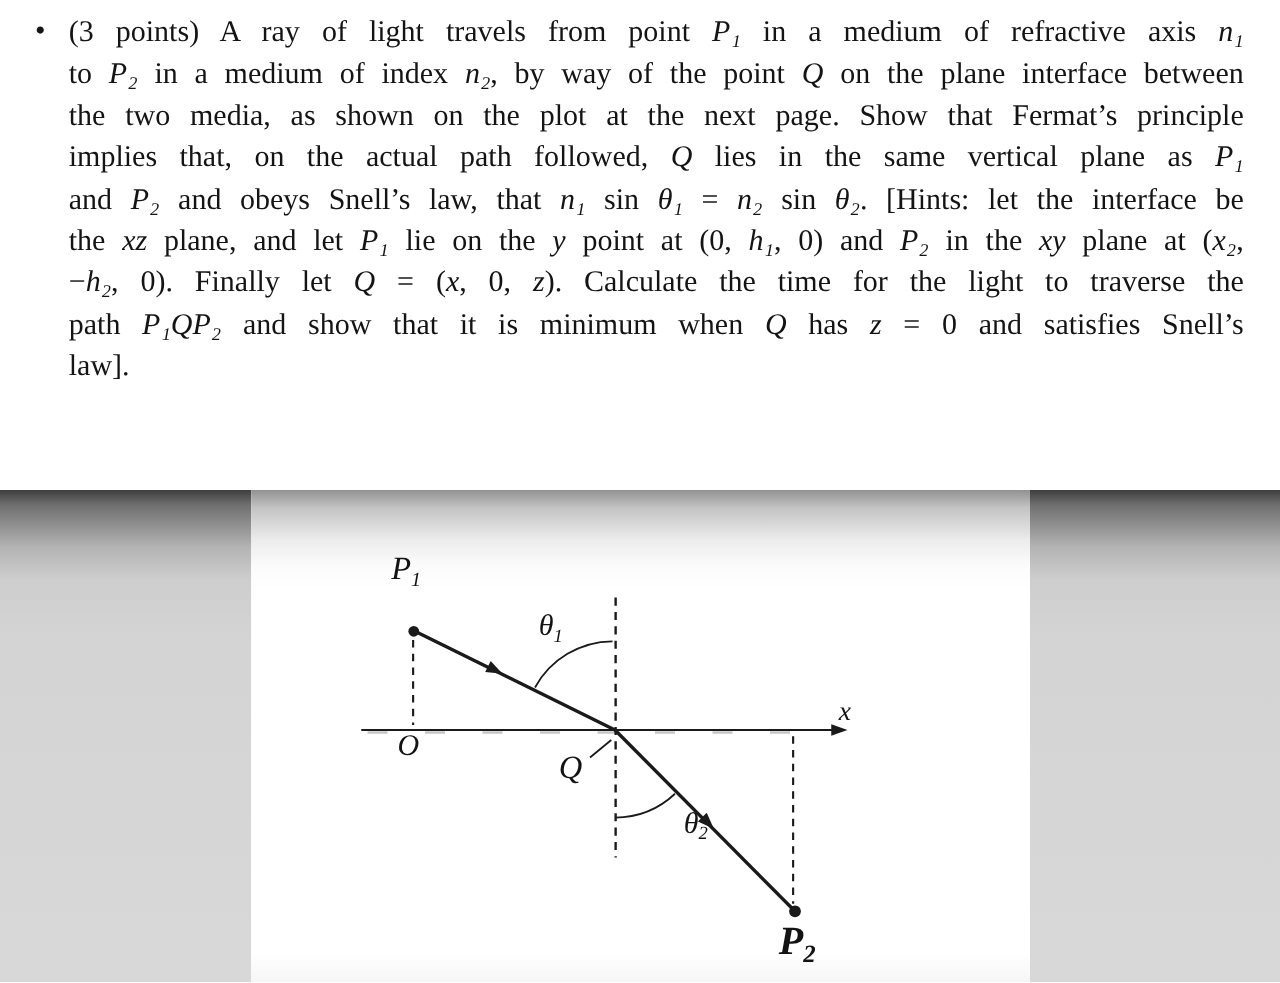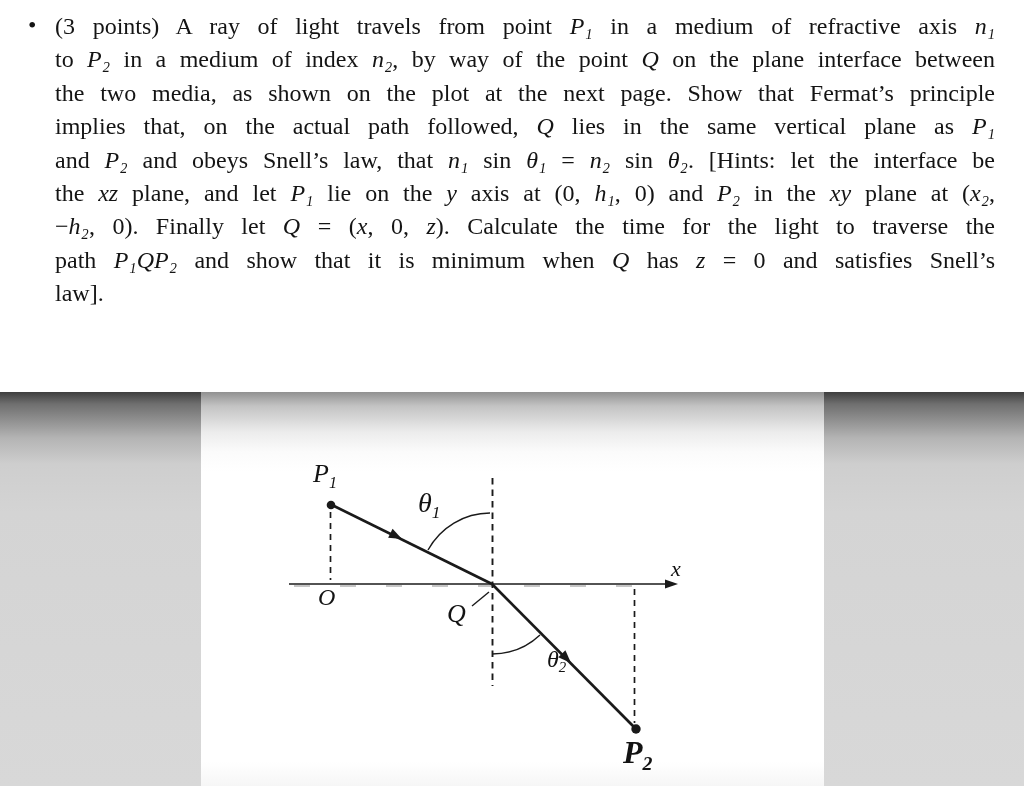--- a/index.html
+++ b/index.html
@@ -17,42 +17,42 @@
   .figure-strip{position:absolute;left:0;top:392px;width:1024px;height:394px;}
   .matte{position:absolute;top:0;height:394px;
     background:linear-gradient(180deg,#3e3e3e 0px,#6f6f6f 12px,#b4b4b4 46px,#cecece 72px,#d4d4d4 120px,#d8d8d8 394px);}
   .matte.left{left:0;width:201px;}
   .matte.right{left:824px;width:200px;}
   .panel{position:absolute;left:201px;top:0;width:623px;height:394px;
     background:linear-gradient(180deg,#919191 0px,#c3c3c3 14px,#ececec 40px,#fbfbfb 60px,#ffffff 80px,#ffffff 370px,#f6f6f6 394px);}
   svg.diagram{position:absolute;left:0;top:0;width:1024px;height:786px;pointer-events:none;}
   .fig-label{position:absolute;font-style:italic;color:#131313;line-height:1;}
   .fig-label sub{font-size:0.62em;font-style:italic;line-height:1;vertical-align:-0.35em;}
-  .lbl-p1{left:313px;top:461px;font-size:26px;}
-  .lbl-theta1{left:418px;top:489px;font-size:28px;}
+  .lbl-p1{left:313px;top:442px;font-size:26px;}
+  .lbl-theta1{left:431px;top:489px;font-size:24px;}
   .lbl-x{left:671px;top:558px;font-size:22px;}
   .lbl-o{left:318px;top:585px;font-size:24px;}
   .lbl-q{left:447px;top:601px;font-size:26px;}
   .lbl-theta2{left:511px;top:647px;font-size:24px;margin-left:36px;}
   .lbl-p2{left:623px;top:736px;font-size:32px;font-weight:bold;}
 </style>
 </head>
 <body>
 
 <div class="page">
 
   <div class="problem">
     <span class="bullet">•</span>
     <div>
         <div class="line"><span>(3 points) A ray of light travels from point </span><span class="it">P₁</span><span> in a medium of refractive axis </span><span class="it">n₁</span></div>
         <div class="line"><span>to </span><span class="it">P₂</span><span> in a medium of index </span><span class="it">n₂</span><span>, by way of the point </span><span class="it">Q</span><span> on the plane interface between</span></div>
         <div class="line"><span>the two media, as shown on the plot at the next page. Show that Fermat’s principle</span></div>
         <div class="line"><span>implies that, on the actual path followed, </span><span class="it">Q</span><span> lies in the same vertical plane as </span><span class="it">P₁</span></div>
         <div class="line"><span>and </span><span class="it">P₂</span><span> and obeys Snell’s law, that </span><span class="it">n₁</span><span> sin </span><span class="it">θ₁</span><span> = </span><span class="it">n₂</span><span> sin </span><span class="it">θ₂</span><span>. [Hints: let the interface be</span></div>
-        <div class="line"><span>the </span><span class="it">xz</span><span> plane, and let </span><span class="it">P₁</span><span> lie on the </span><span class="it">y</span><span> axis at (0, </span><span class="it">h₁</span><span>, 0) and </span><span class="it">P₂</span><span> in the </span><span class="it">xy</span><span> plane at (</span><span class="it">x₂</span><span>,</span></div>
+        <div class="line"><span>the </span><span class="it">xz</span><span> plane, and let </span><span class="it">P₁</span><span> lie on the </span><span class="it">y</span><span> point at (0, </span><span class="it">h₁</span><span>, 0) and </span><span class="it">P₂</span><span> in the </span><span class="it">xy</span><span> plane at (</span><span class="it">x₂</span><span>,</span></div>
         <div class="line"><span>−</span><span class="it">h₂</span><span>, 0). Finally let </span><span class="it">Q</span><span> = (</span><span class="it">x</span><span>, 0, </span><span class="it">z</span><span>). Calculate the time for the light to traverse the</span></div>
         <div class="line"><span>path </span><span class="it">P₁QP₂</span><span> and show that it is minimum when </span><span class="it">Q</span><span> has </span><span class="it">z</span><span> = 0 and satisfies Snell’s</span></div>
         <div class="line last"><span>law].</span></div>
       </div>
   </div>
 
   <div class="figure-strip">
     <div class="matte left"></div>
     <div class="panel"></div>
     <div class="matte right"></div>

